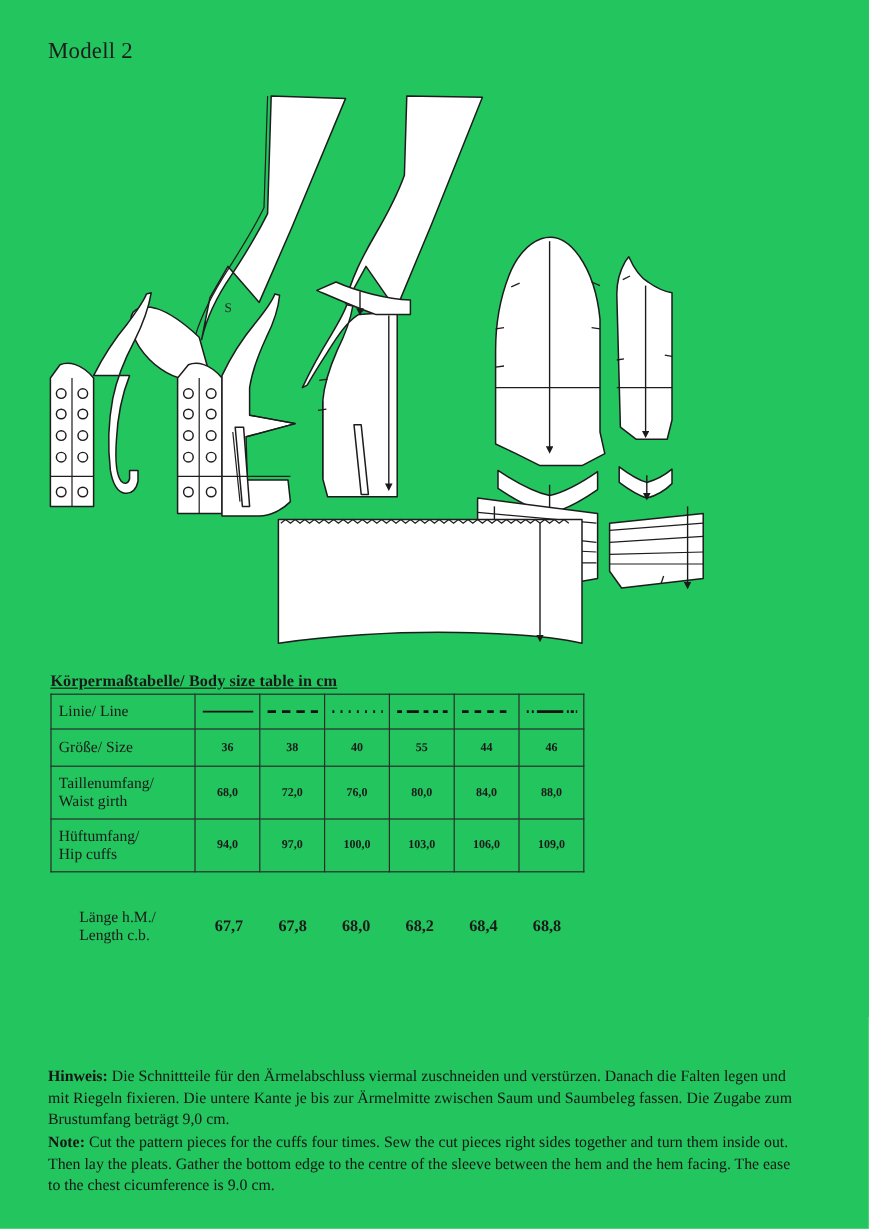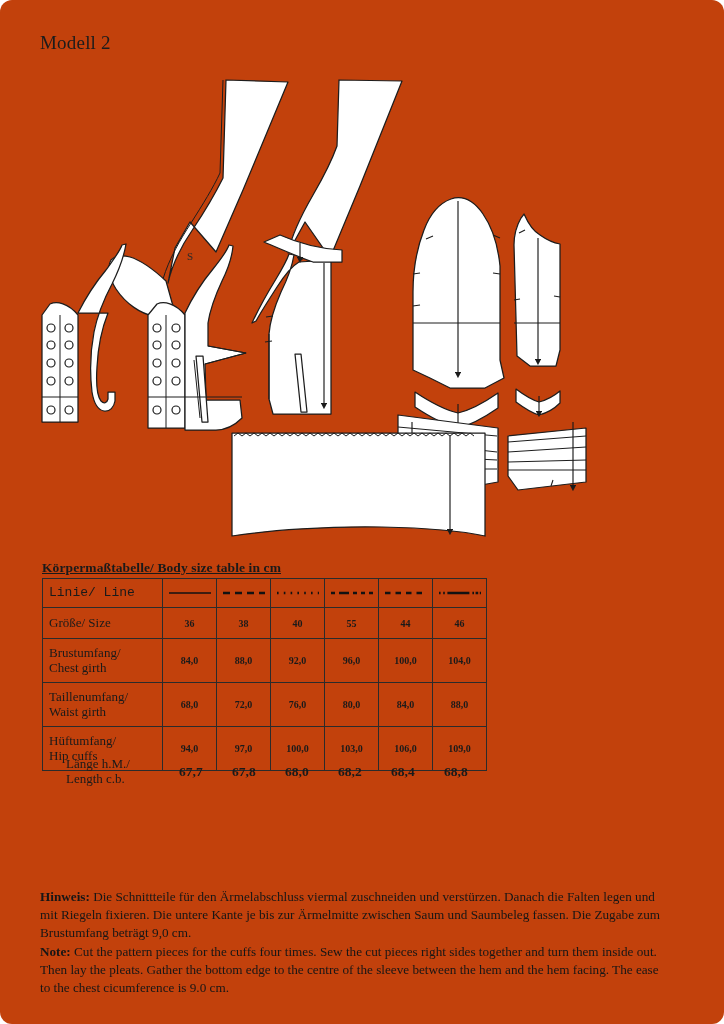--- a/index.html
+++ b/index.html
@@ -13,22 +13,21 @@
     position: relative;
     font-family: "Liberation Serif", serif;
     color: #1a1a1a;
     overflow: hidden;
   }
   .page {
     position: absolute;
     inset: 0;
     width: 724px;
     height: 1024px;
-    background: #c2410c;
-    border-radius: 12px;
+    background: #22c55e;
   }
 
   
   #model-title {
     position: absolute;
     left: 40px;
     top: 32px;
     font-size: 19px;
     font-family: "Liberation Serif", serif;
     letter-spacing: 0.2px;
@@ -84,21 +83,21 @@
     text-align: left;
     white-space: pre-line;
   }
   table.sizetable td.val {
     width: 53px;
     text-align: center;
     font-size: 10px;
     font-weight: bold;
     padding: 3px 0;
   }
-  tr.r-line td { height: 22px; font-family: Liberation Mono, monospace; }
+  tr.r-line td { height: 22px; }
   tr.r-size td { height: 24px; }
   tr.r-meas td { height: 37px; }
 
   
   .swatch {
     width: 44px;
     height: 10px;
     margin: 0 auto;
     position: relative;
   }
@@ -389,30 +388,20 @@
         <tr class="r-size">
           <td class="lbl">Größe/ Size</td>
           <td class="val">36</td>
           <td class="val">38</td>
           <td class="val">40</td>
           <td class="val">55</td>
           <td class="val">44</td>
           <td class="val">46</td>
         </tr>
 
-        <tr class="r-meas">
-          <td class="lbl">Brustumfang/
-Chest girth</td>
-          <td class="val">84,0</td>
-          <td class="val">88,0</td>
-          <td class="val">92,0</td>
-          <td class="val">96,0</td>
-          <td class="val">100,0</td>
-          <td class="val">104,0</td>
-        </tr>
 
         <tr class="r-meas">
           <td class="lbl">Taillenumfang/
 Waist girth</td>
           <td class="val">68,0</td>
           <td class="val">72,0</td>
           <td class="val">76,0</td>
           <td class="val">80,0</td>
           <td class="val">84,0</td>
           <td class="val">88,0</td>

